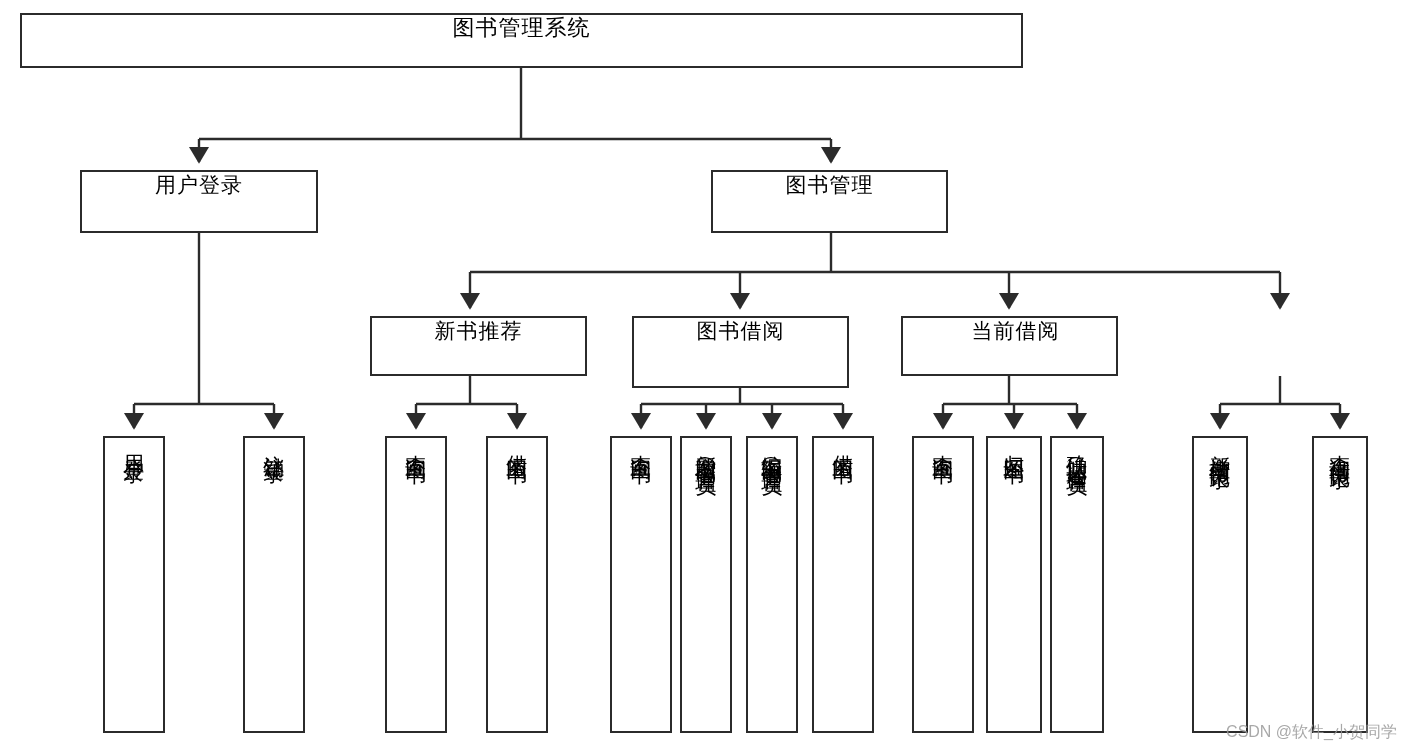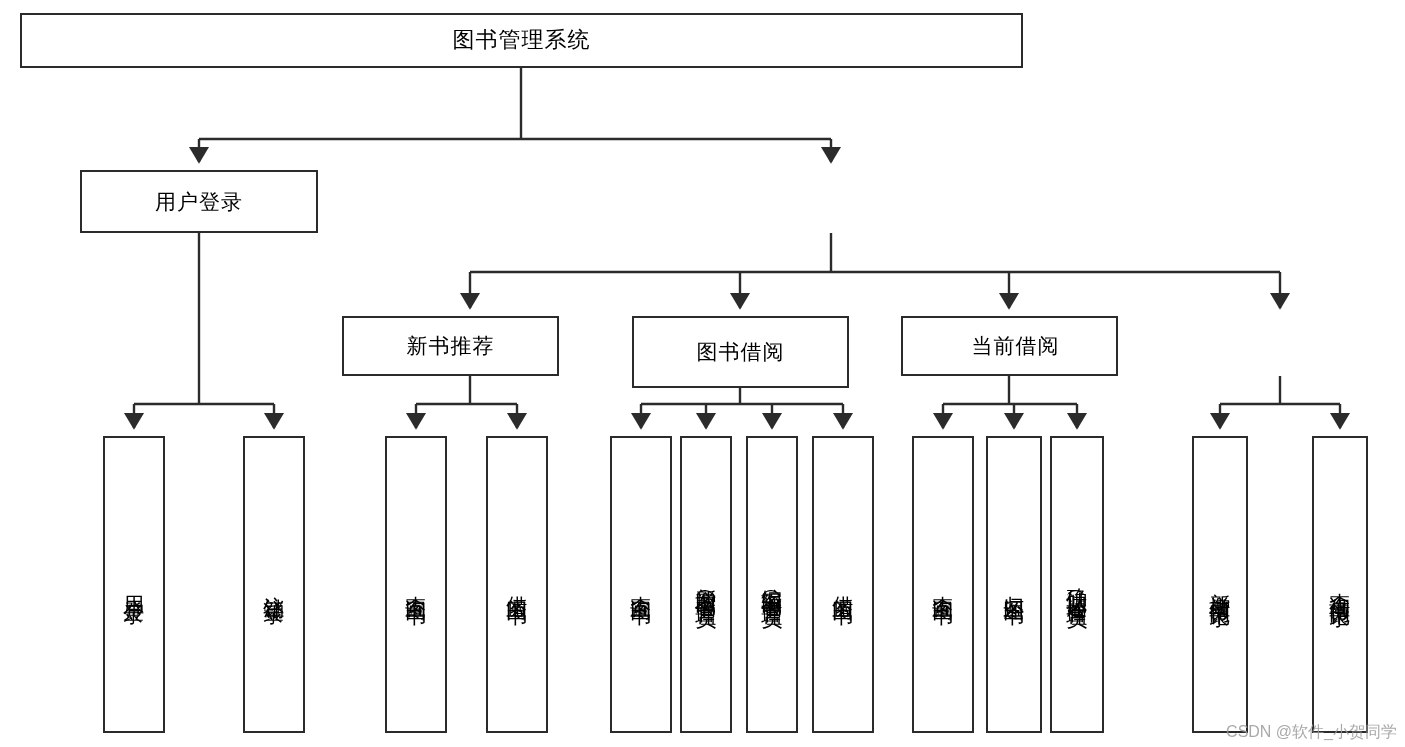--- a/index.html
+++ b/index.html
@@ -25,21 +25,21 @@
     width: 1405px;
     height: 747px;
     pointer-events: none;
   }
   .node {
     position: absolute;
     box-sizing: border-box;
     background: #ffffff;
     border: 2px solid #2b2b2b;
     display: flex;
-    align-items: center;
+    align-items: flex-start;
     justify-content: center;
     color: #000000;
     z-index: 2;
   }
   .node.horiz {
     font-size: 21px;
     letter-spacing: 1px;
     line-height: 1.2;
   }
   .node.vert {
@@ -125,22 +125,25 @@
     </g>
   </svg>
 
   <div class="node horiz root" style="left:20px; top:13px; width:1003px; height:55px;">
     <span>图书管理系统</span>
   </div>
 
   <div class="node horiz" style="left:80px; top:170px; width:238px; height:63px;">
     <span>用户登录</span>
   </div>
+  <div class="node horiz" style="left:711px; top:170px; width:237px; height:63px;">
+    <span>图书管理</span>
+  </div>
 
-  <div class="node horiz" style="left:342px; top:316px; width:217px; height:60px;">
+  <div class="node horiz" style="left:370px; top:316px; width:217px; height:60px;">
     <span>新书推荐</span>
   </div>
   <div class="node horiz" style="left:632px; top:316px; width:217px; height:72px;">
     <span>图书借阅</span>
   </div>
   <div class="node horiz" style="left:901px; top:316px; width:217px; height:60px;padding-left:12px;">
     <span>当前借阅</span>
   </div>
 
   <div class="node vert" style="left:103px; top:436px; width:62px; height:297px;">

